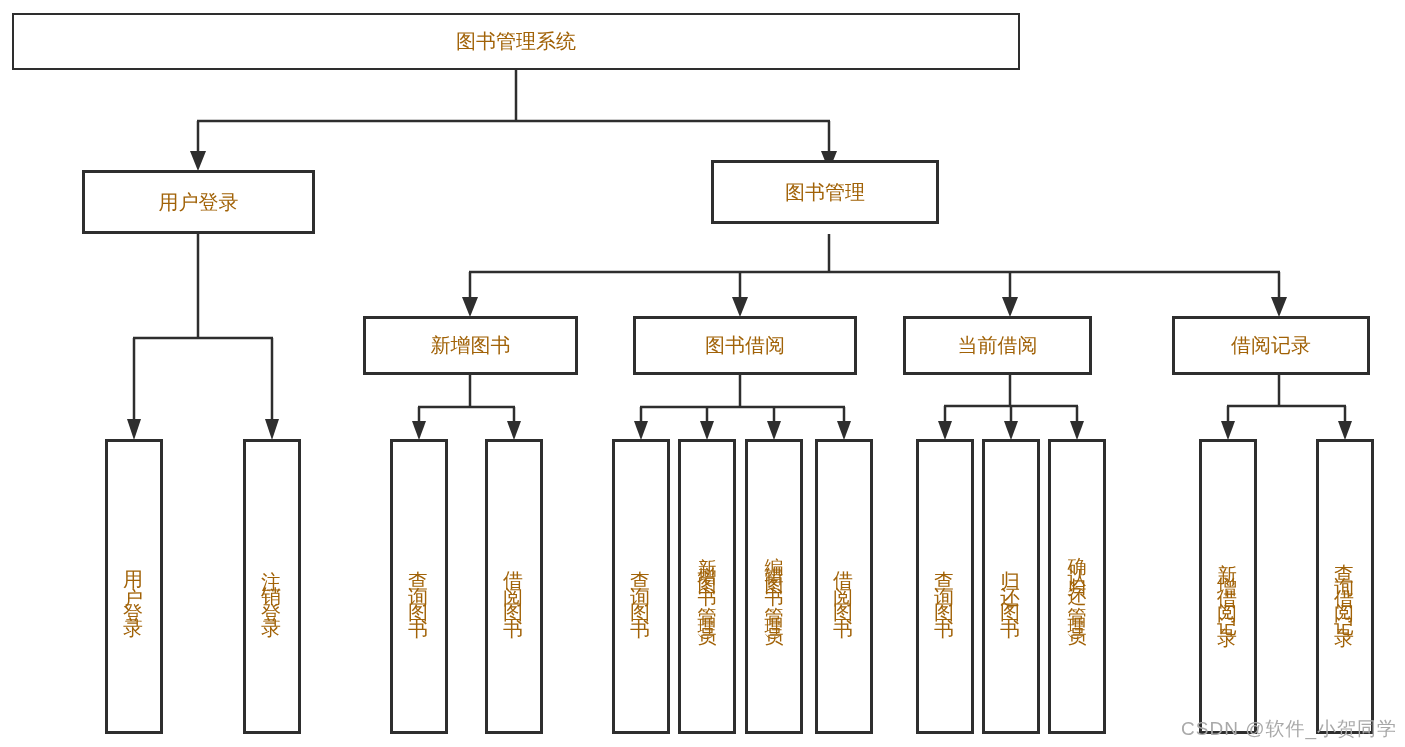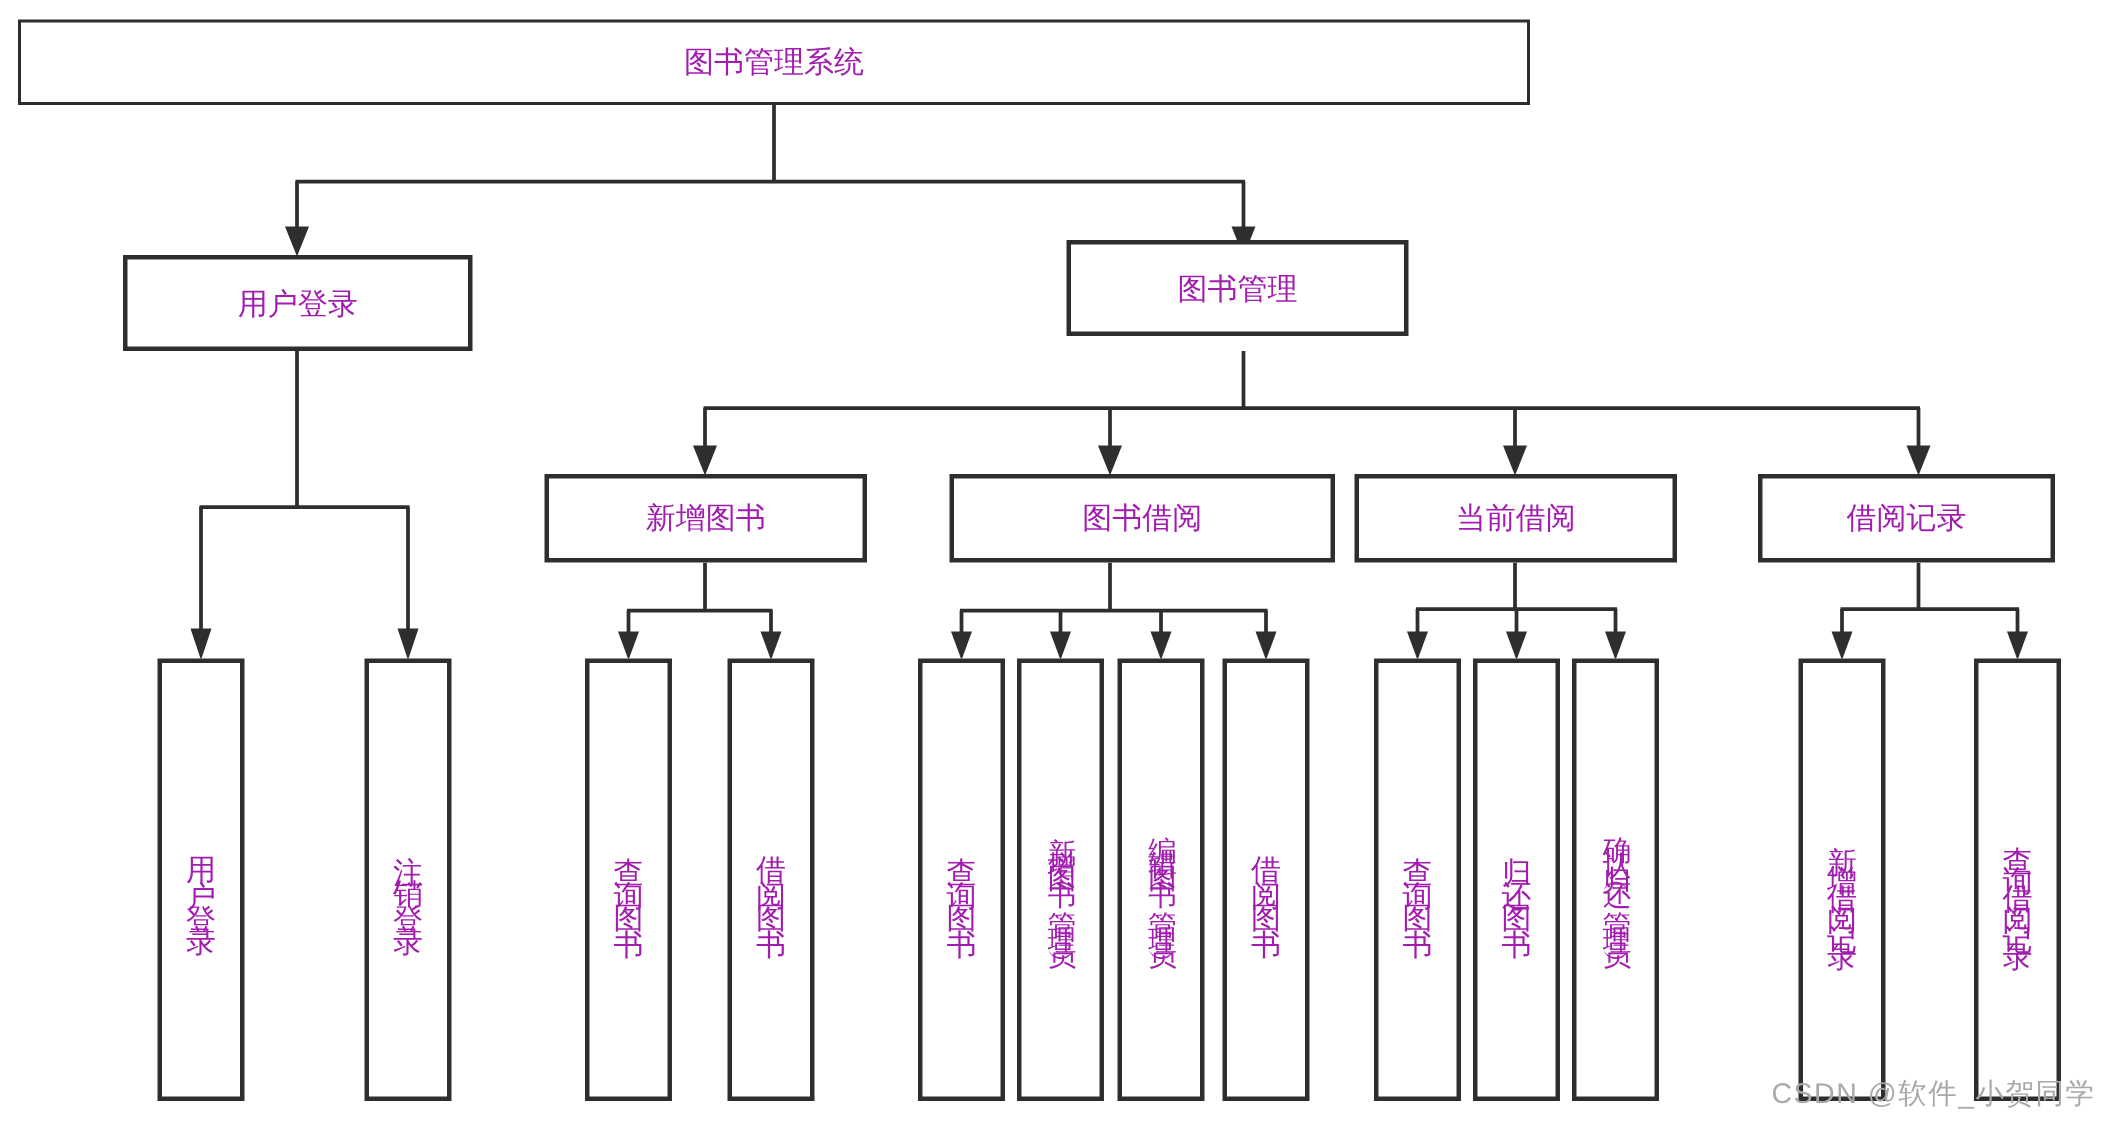--- a/index.html
+++ b/index.html
@@ -4,21 +4,21 @@
 <style>
   html,body{margin:0;padding:0;background:#ffffff;}
   body{font-family:"Liberation Sans","DejaVu Sans",sans-serif;}
   .canvas{
     position:relative;width:1405px;height:747px;background:#ffffff;overflow:hidden;
   }
   svg.edges{position:absolute;left:0;top:0;z-index:0;}
   .box{
     position:absolute;background:#ffffff;border:3px solid #2e2e2e;box-sizing:border-box;
     display:flex;align-items:center;justify-content:center;
-    color:#a21caf;font-size:20px;z-index:1;
+    color:#a16207;font-size:20px;z-index:1;
   }
   .box.root{border-width:2px;font-size:20px;}
   .leaf{
     writing-mode:vertical-rl;text-orientation:mixed;
     text-align:center;white-space:nowrap;
   }
   .ls-s{letter-spacing:16px;}
   .ls-m{letter-spacing:13px;}
   .ls-l{letter-spacing:10px;font-size:19px;}
   .watermark{
@@ -100,22 +100,22 @@
       <polygon points="1338,421 1352,421 1345,440"></polygon>
     </g>
   </svg>
 
   <div class="box root" style="left:12px;top:13px;width:1008px;height:57px;">图书管理系统</div>
 
   <div class="box" style="left:82px;top:170px;width:233px;height:64px;">用户登录</div>
   <div class="box" style="left:711px;top:160px;width:228px;height:64px;">图书管理</div>
 
   <div class="box" style="left:363px;top:316px;width:215px;height:59px;">新增图书</div>
-  <div class="box" style="left:633px;top:316px;width:257px;height:59px;">图书借阅</div>
-  <div class="box" style="left:903px;top:316px;width:215px;height:59px;">当前借阅</div>
+  <div class="box" style="left:633px;top:316px;width:224px;height:59px;">图书借阅</div>
+  <div class="box" style="left:903px;top:316px;width:189px;height:59px;">当前借阅</div>
   <div class="box" style="left:1172px;top:316px;width:198px;height:59px;">借阅记录</div>
 
   <div class="box leaf ls-s" style="left:105px;top:439px;width:58px;height:295px;">用户登录</div>
   <div class="box leaf ls-s" style="left:243px;top:439px;width:58px;height:295px;">注销登录</div>
 
   <div class="box leaf ls-s" style="left:390px;top:439px;width:58px;height:295px;">查询图书</div>
   <div class="box leaf ls-s" style="left:485px;top:439px;width:58px;height:295px;">借阅图书</div>
 
   <div class="box leaf ls-s" style="left:612px;top:439px;width:58px;height:295px;">查询图书</div>
   <div class="box leaf ls-l" style="left:678px;top:439px;width:58px;height:295px;">新增图书（管理员）</div>

